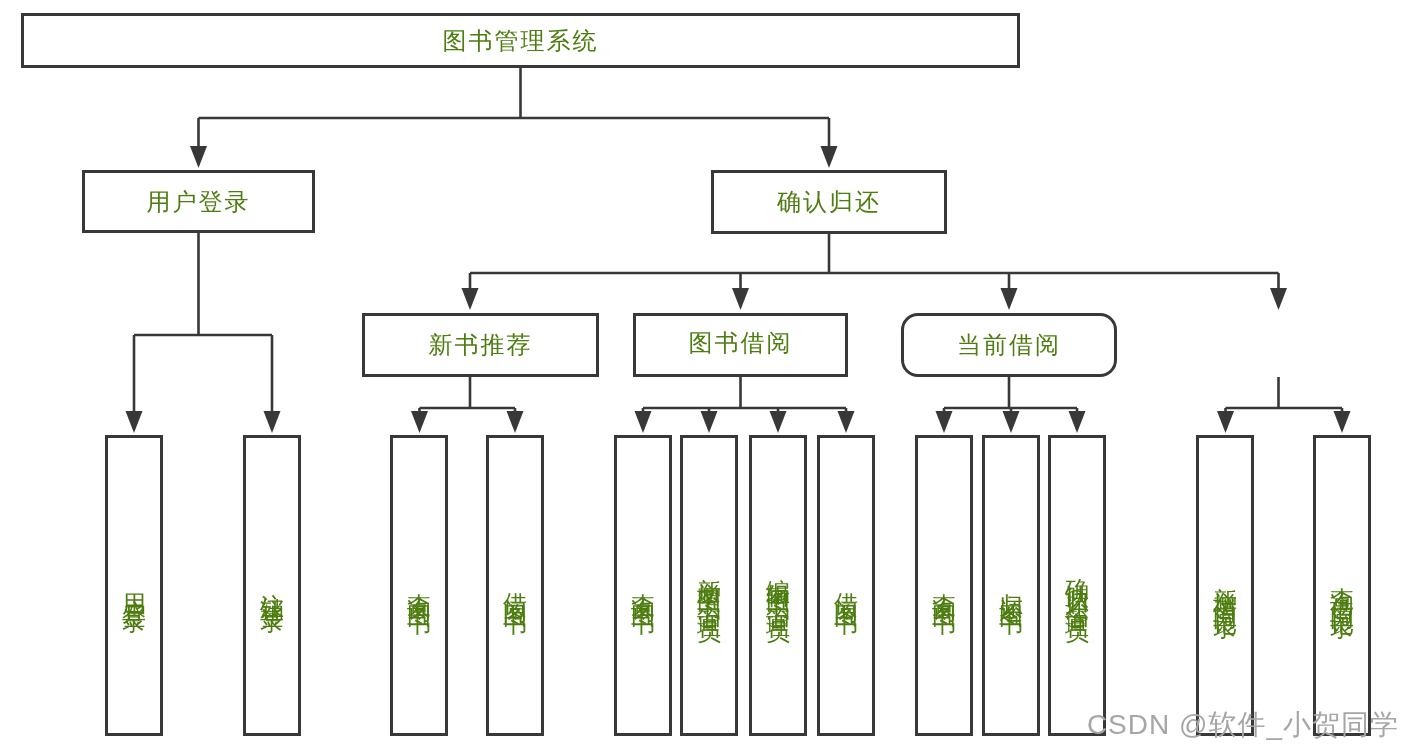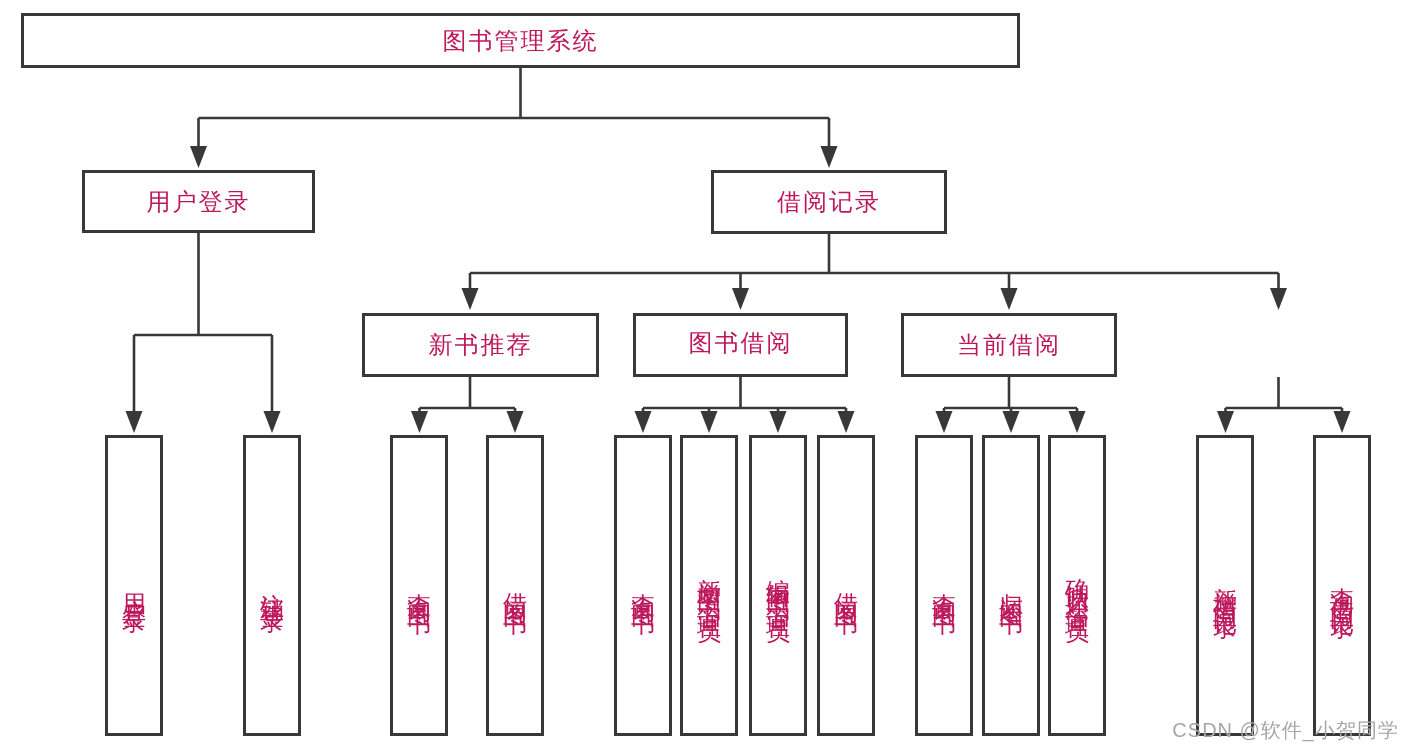--- a/index.html
+++ b/index.html
@@ -21,21 +21,21 @@
     top: 0;
     width: 1405px;
     height: 747px;
     pointer-events: none;
   }
   .node {
     position: absolute;
     box-sizing: border-box;
     background: #ffffff;
     border: 3px solid #383838;
-    color: #be185d;
+    color: #4d7c0f;
     display: flex;
     align-items: center;
     justify-content: center;
     text-align: center;
     font-size: 24px;
     line-height: 1;
     white-space: nowrap;
   }
   .hbox { letter-spacing: 2px; }
   .vbox {
@@ -45,42 +45,42 @@
     font-size: 24px;
   }
   
   .n-root  { left: 21px;  top: 13px;  width: 999px; height: 55px; }
   
   .n-l2a   { left: 82px;  top: 170px; width: 233px; height: 63px; }
   .n-l2b   { left: 711px; top: 170px; width: 236px; height: 64px; }
   
   .n-l3a   { left: 362px;  top: 313px; width: 237px; height: 64px; }
   .n-l3b   { left: 633px;  top: 313px; width: 215px; height: 64px; font-family: Liberation Mono, monospace; }
-  .n-l3c   { left: 901px;  top: 313px; width: 216px; height: 64px; }
+  .n-l3c   { left: 901px;  top: 313px; width: 216px; height: 64px; border-radius: 17px; }
   .n-l3d   { left: 1171px; top: 313px; width: 215px; height: 64px; }
   
   .leaf    { top: 435px; width: 58px; height: 301px; }
   .lf1  { left: 105px; }
   .lf2  { left: 243px; }
   .lf3  { left: 390px; }
   .lf4  { left: 486px; }
   .lf5  { left: 614px; }
   .lf6  { left: 680px; }
   .lf7  { left: 749px; }
   .lf8  { left: 817px; }
   .lf9  { left: 915px; }
   .lf10 { left: 982px; }
   .lf11 { left: 1048px; }
   .lf12 { left: 1196px; }
   .lf13 { left: 1313px; }
   #watermark {
     position: absolute;
     right: 6px;
     bottom: 3px;
-    font-size: 20px;
+    font-size: 28px;
     color: #a6a6a6;
     letter-spacing: 1px;
     white-space: nowrap;
     text-align: center;
   }
 </style>
 </head>
 <body>
 
 <div id="stage">
@@ -154,21 +154,21 @@
       <polygon points="1068.5,411 1085.5,411 1077,433"></polygon>
 
       <polygon points="1217,411 1234,411 1225.5,433"></polygon>
       <polygon points="1333.5,411 1350.5,411 1342,433"></polygon>
     </g>
   </svg>
 
   <div class="node hbox n-root">图书管理系统</div>
 
   <div class="node hbox n-l2a">用户登录</div>
-  <div class="node hbox n-l2b">借阅记录</div>
+  <div class="node hbox n-l2b">确认归还</div>
 
   <div class="node hbox n-l3a">新书推荐</div>
   <div class="node hbox n-l3b">图书借阅</div>
   <div class="node hbox n-l3c">当前借阅</div>
 
   <div class="node vbox leaf lf1">用户登录</div>
   <div class="node vbox leaf lf2">注销登录</div>
 
   <div class="node vbox leaf lf3">查询图书</div>
   <div class="node vbox leaf lf4">借阅图书</div>

